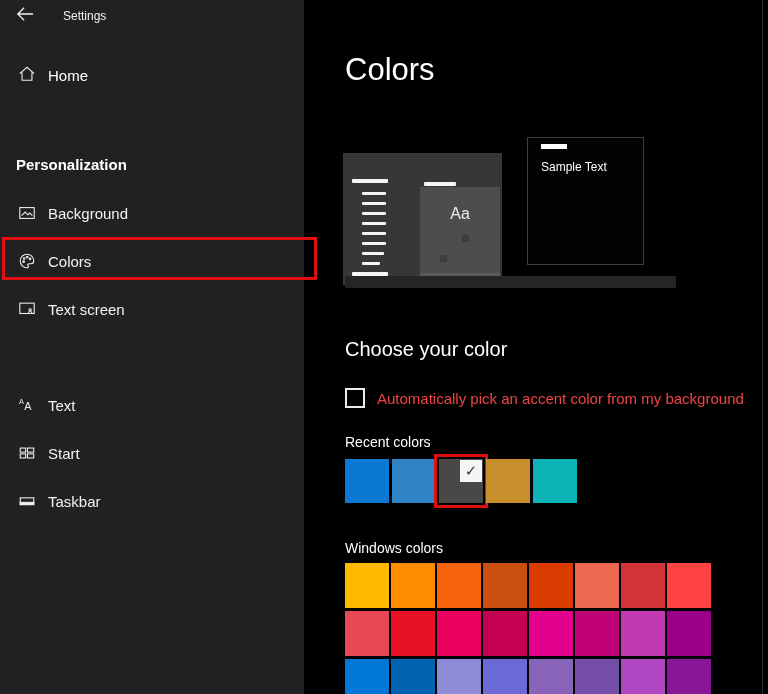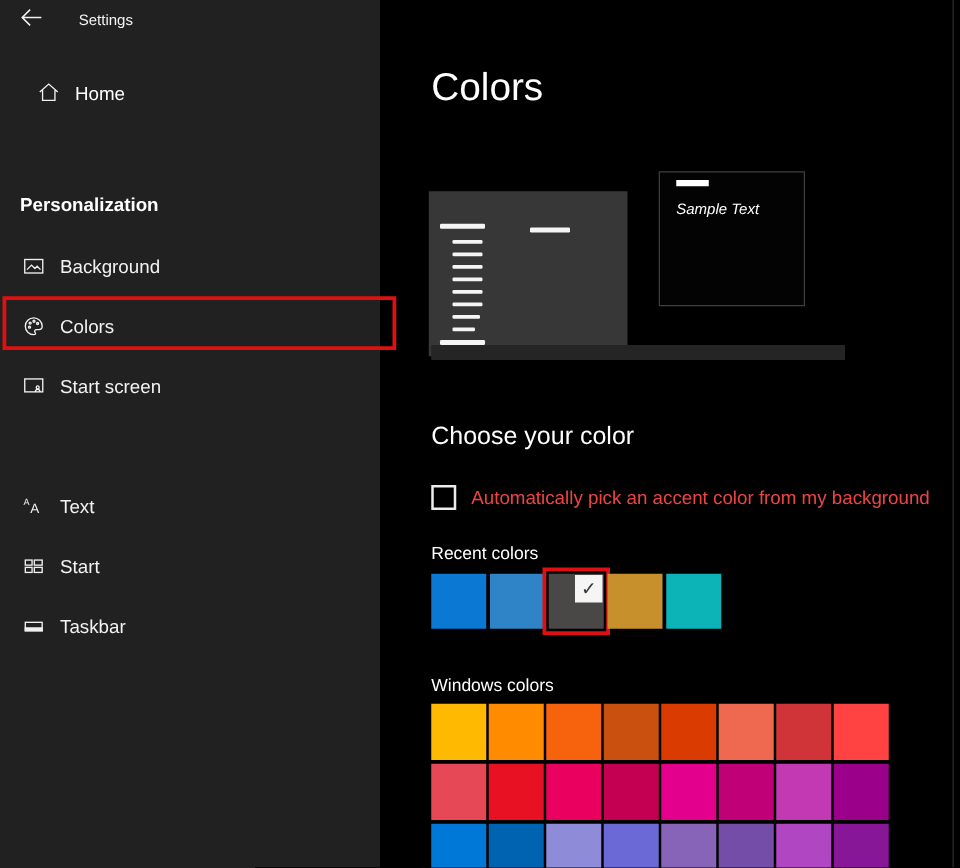--- a/index.html
+++ b/index.html
@@ -7,21 +7,21 @@
   body { font-family:"Liberation Sans", sans-serif; color:#fff; position:relative; }
 
   .app { position:absolute; inset:0; }
 
   
   .sidebar { position:absolute; left:0; top:0; width:304px; height:694px; background:#212121; }
   .back-btn { position:absolute; left:16px; top:6px; width:22px; height:20px; cursor:pointer; }
   .back-btn svg { width:18px; height:16px; }
   .win-title { position:absolute; left:63px; top:9px; font-size:12px; color:#f2f2f2; }
 
-  .home-item { position:absolute; left:0; top:58px; width:320px; height:36px; cursor:pointer;margin-left:12px; }
+  .home-item { position:absolute; left:0; top:58px; width:320px; height:36px; cursor:pointer; }
   .home-item .nav-icon { position:absolute; left:18px; top:7px; }
   .home-item .nav-label { position:absolute; left:48px; top:9px; font-size:15px; }
 
   .search-box { position:absolute; left:16px; top:104px; width:291px; height:29px;
                 background:#060606; border:2px solid #c2c2c2; display:flex; align-items:center; }
   .search-input { flex:1; background:transparent; border:none; outline:none; color:#e8e8e8;
                   font-size:15px; font-family:"Liberation Sans", sans-serif; padding:0 8px 0 10px; }
   .search-icon { width:26px; display:flex; justify-content:center; align-items:center; cursor:pointer; }
 
   .section-header { position:absolute; left:16px; top:156px; font-size:15px; font-weight:bold; color:#fff; }
@@ -48,22 +48,22 @@
 
   
   .mock-panel { position:absolute; left:23px; top:153px; width:159px; height:132px; background:#373737; }
   .m-line { position:absolute; background:#f5f5f5; border-radius:1px; }
   .mock-card { position:absolute; left:77px; top:34px; width:80px; height:98px; background:#4d4d4d; }
   .mock-card .aa { position:absolute; left:0; top:18px; width:100%; text-align:center;
                    font-size:16px; color:#ececec; }
   .mock-sq { position:absolute; width:7px; height:7px; background:#3d3d3d; }
   .card-bottom { position:absolute; left:0; bottom:0; width:100%; height:12px; background:#5a5a5a; }
 
-  .sample-box { position:absolute; left:207px; top:137px; width:117px; height:108px;
-                background:#030303; border:1px solid #3e3e3e;font-style:italic; }
+  .sample-box { position:absolute; left:207px; top:137px; width:117px; height:128px;
+                background:#030303; border:1px solid #3e3e3e; }
   .sample-dash { position:absolute; left:13px; top:6px; width:26px; height:5px; background:#fff; }
   .sample-text { position:absolute; left:13px; top:22px; font-size:12px; color:#fff; }
 
   .preview-taskbar { position:absolute; left:25px; top:276px; width:331px; height:12px; background:#252525; }
 
   .choose-heading { position:absolute; left:25px; top:338px; font-size:20px; font-weight:400; color:#fff; }
 
   .auto-accent-row { position:absolute; left:25px; top:388px; display:flex; align-items:center; cursor:pointer; }
   .checkbox { width:20px; height:20px; border:2px solid #ececec; background:transparent; }
   .auto-accent-label { margin-left:12px; font-size:15px; color:#ef4444; }
@@ -130,21 +130,21 @@
     </div>
 
     <div class="nav-item" style="top:289px">
       <span class="nav-icon">
         <svg viewBox="0 0 20 20">
             <rect x="2" y="3.5" width="16" height="11.5"></rect>
             <circle cx="13.5" cy="11" r="1.3"></circle>
             <path d="M11.5 15 c0-1.3 .9-2.2 2-2.2 s2 .9 2 2.2"></path>
           </svg>
       </span>
-      <span class="nav-label">Start screen</span>
+      <span class="nav-label">Text screen</span>
     </div>
 
 
     <div class="nav-item" style="top:385px">
       <span class="nav-icon">
         <svg viewBox="0 0 20 20">
             <text x="1" y="9" font-size="8" fill="#f0f0f0" stroke="none" font-family="Liberation Sans, sans-serif">A</text>
             <text x="7" y="16" font-size="12" fill="#f0f0f0" stroke="none" font-family="Liberation Sans, sans-serif">A</text>
           </svg>
       </span>
@@ -204,20 +204,26 @@
       <div class="m-line" style="left:19px; top:39px;  width:24px; height:3px;"></div>
       <div class="m-line" style="left:19px; top:49px;  width:24px; height:3px;"></div>
       <div class="m-line" style="left:19px; top:59px;  width:24px; height:3px;"></div>
       <div class="m-line" style="left:19px; top:69px;  width:24px; height:3px;"></div>
       <div class="m-line" style="left:19px; top:79px;  width:24px; height:3px;"></div>
       <div class="m-line" style="left:19px; top:89px;  width:24px; height:3px;"></div>
       <div class="m-line" style="left:19px; top:99px;  width:22px; height:3px;"></div>
       <div class="m-line" style="left:19px; top:109px; width:18px; height:3px;"></div>
       <div class="m-line" style="left:9px;  top:119px; width:36px; height:4px;"></div>
       <div class="m-line" style="left:81px; top:29px;  width:32px; height:4px;"></div>
+      <div class="mock-card">
+        <div class="aa">Aa</div>
+        <div class="mock-sq" style="left:42px; top:48px;"></div>
+        <div class="mock-sq" style="left:20px; top:68px;"></div>
+        <div class="card-bottom"></div>
+      </div>
     </div>
 
     <div class="sample-box">
       <div class="sample-dash"></div>
       <div class="sample-text">Sample Text</div>
     </div>
 
     <div class="preview-taskbar"></div>
 
     <h2 class="choose-heading">Choose your color</h2>

